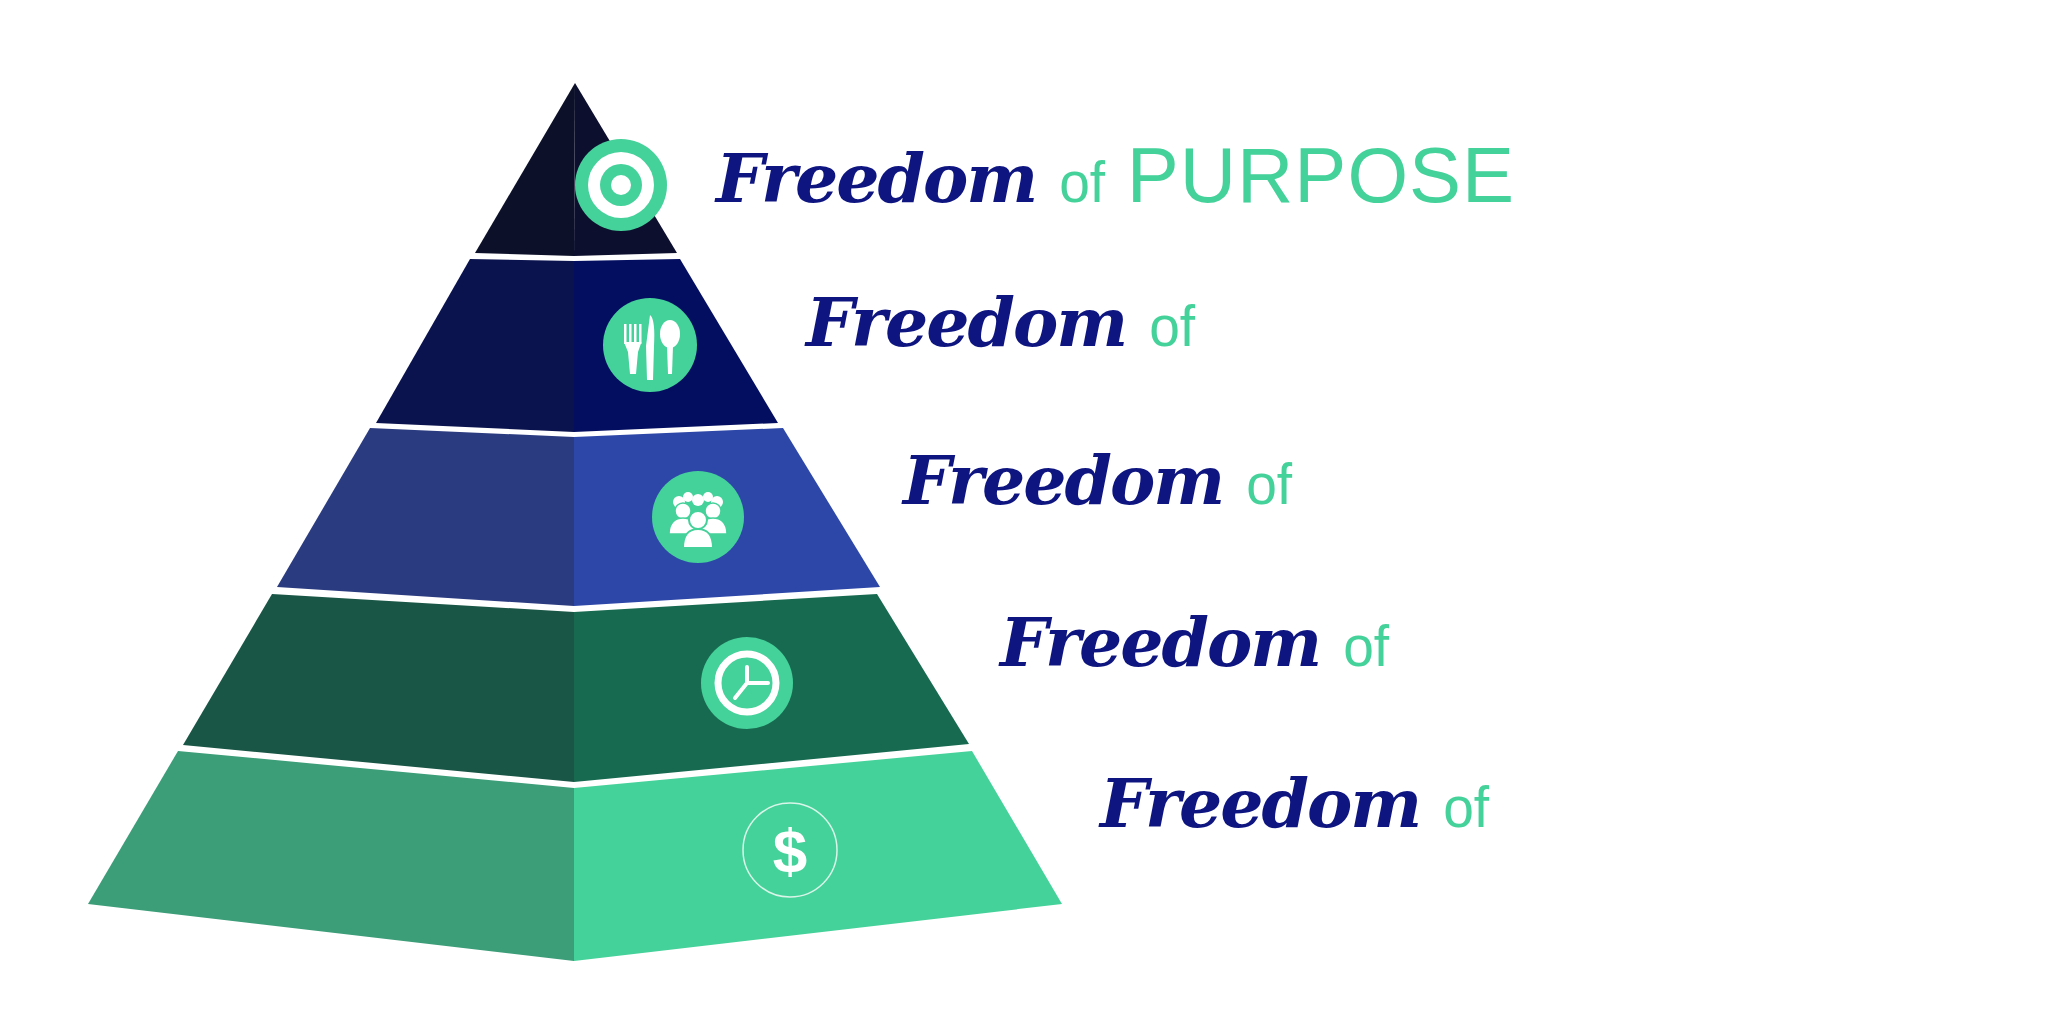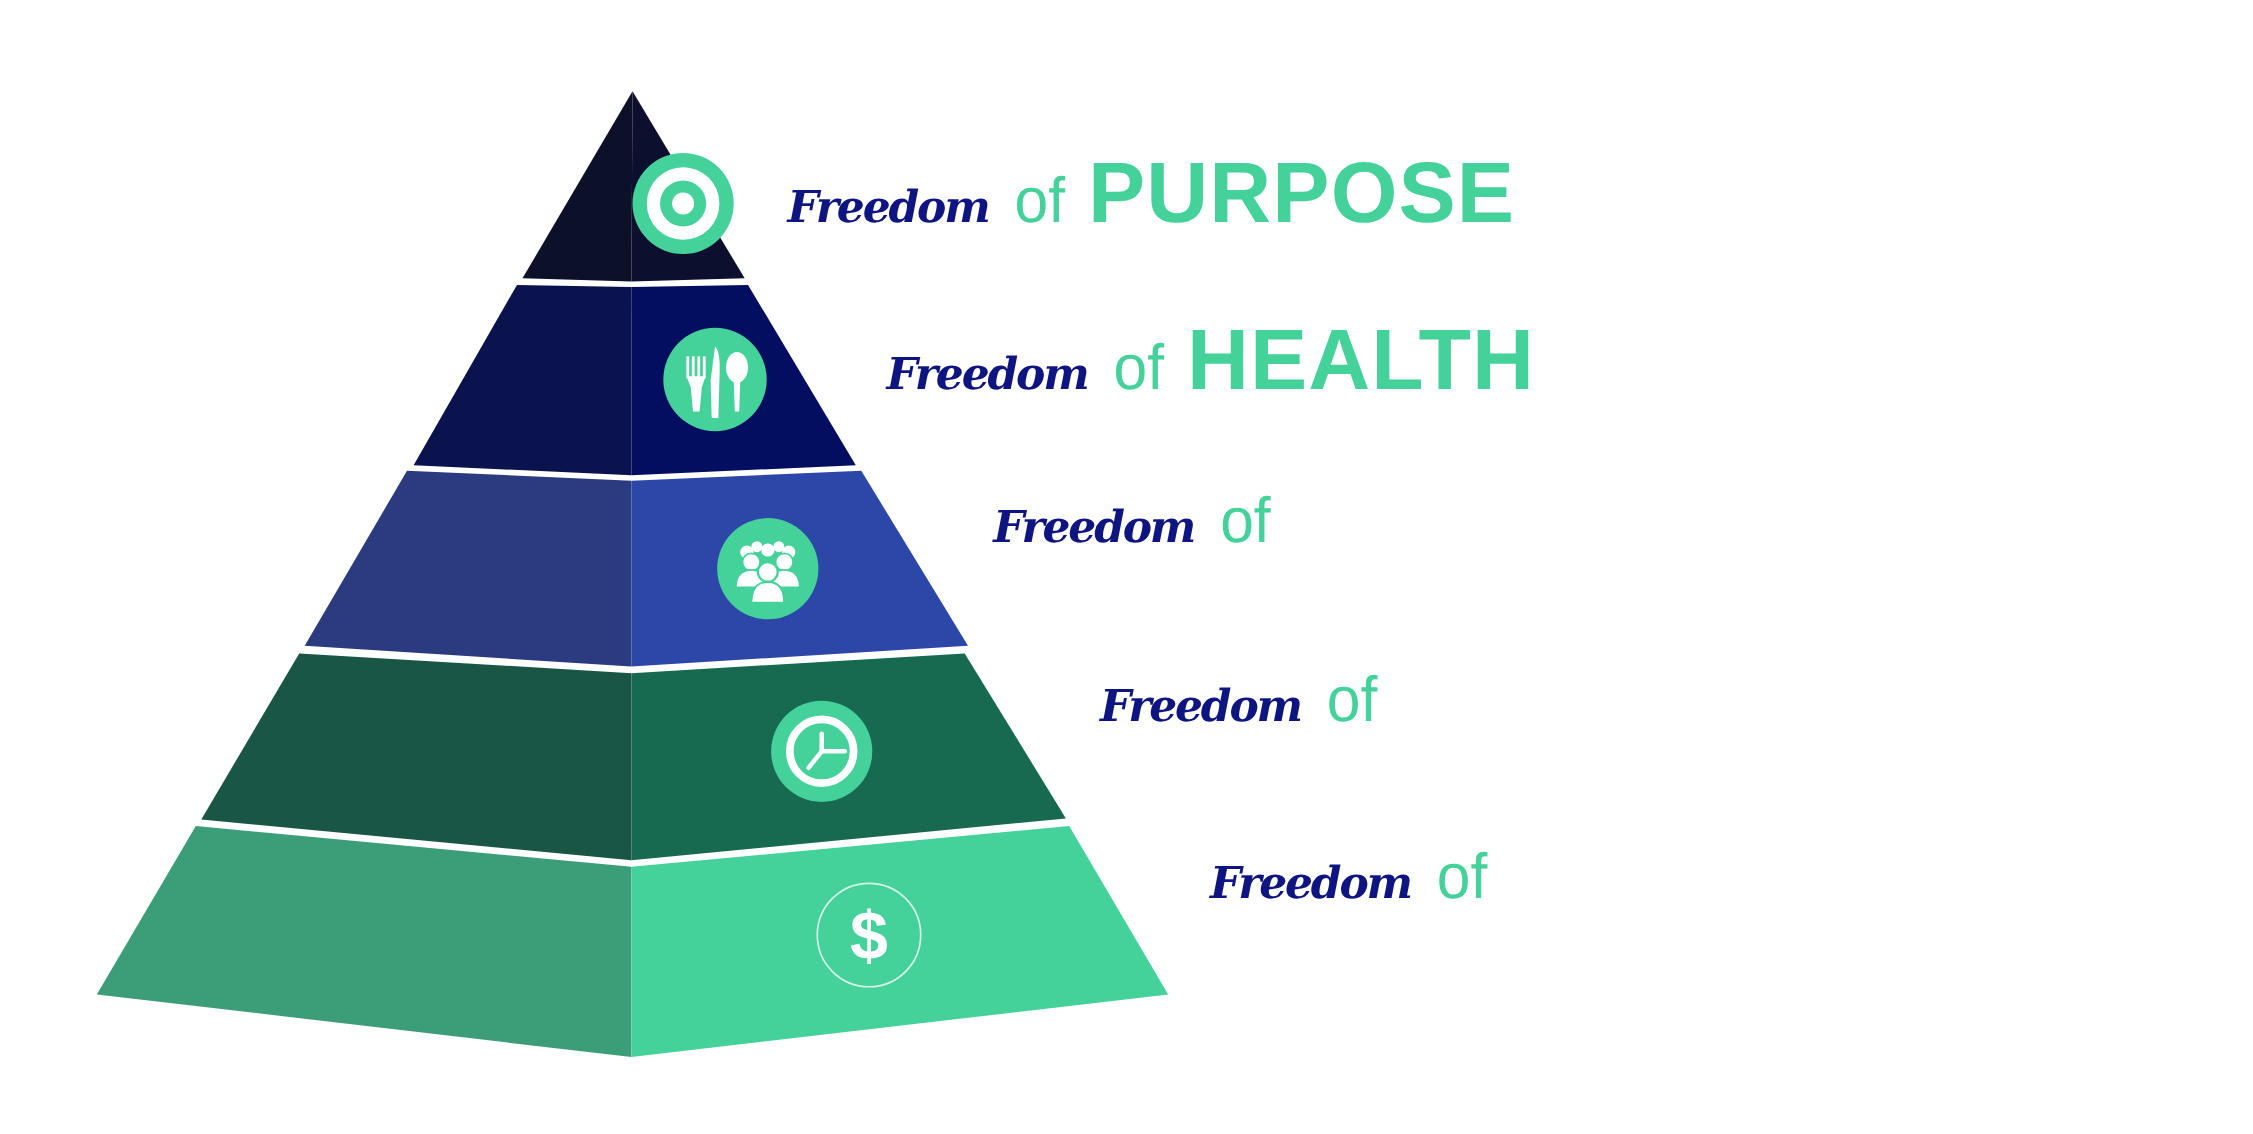--- a/index.html
+++ b/index.html
@@ -9,38 +9,38 @@
     position: absolute;
     height: 90px;
     display: flex;
     align-items: baseline;
     white-space: nowrap;
   }
   .freedom {
     font-family: "DejaVu Serif", "Liberation Serif", serif;
     font-style: italic;
     font-weight: bold;
-    font-size: 40px;
+    font-size: 68px;
     letter-spacing: -2px;
     color: #0e1580;
   }
   .of {
     font-family: "Liberation Sans", sans-serif;
     font-weight: normal;
     font-size: 58px;
     color: #45d19a;
     margin-left: 22px;
     margin-right: 20px;
     -webkit-text-stroke: 0;
     transform: scaleX(0.95);
     display: inline-block;
   }
   .label {
     font-family: "Liberation Sans", sans-serif;
-    font-weight: bold;
+    font-weight: normal;
     font-size: 78px;
     letter-spacing: 1px;
     color: #45d19a;
   }
 </style>
 </head>
 <body>
 
 <svg id="pyramid" viewBox="0 0 2048 1031" xmlns="http://www.w3.org/2000/svg">
 
@@ -125,21 +125,20 @@
 
 <div class="row" style="left:716px; top:130px;">
   <span class="freedom">Freedom</span>
   <span class="of">of</span>
   <span class="label">PURPOSE</span>
 </div>
 
 <div class="row" style="left:806px; top:282px;">
   <span class="freedom">Freedom</span>
   <span class="of">of</span>
-  <span class="label">HEALTH</span>
 </div>
 
 <div class="row" style="left:903px; top:440px;">
   <span class="freedom">Freedom</span>
   <span class="of">of</span>
 </div>
 
 <div class="row" style="left:1000px; top:602px;">
   <span class="freedom">Freedom</span>
   <span class="of">of</span>

